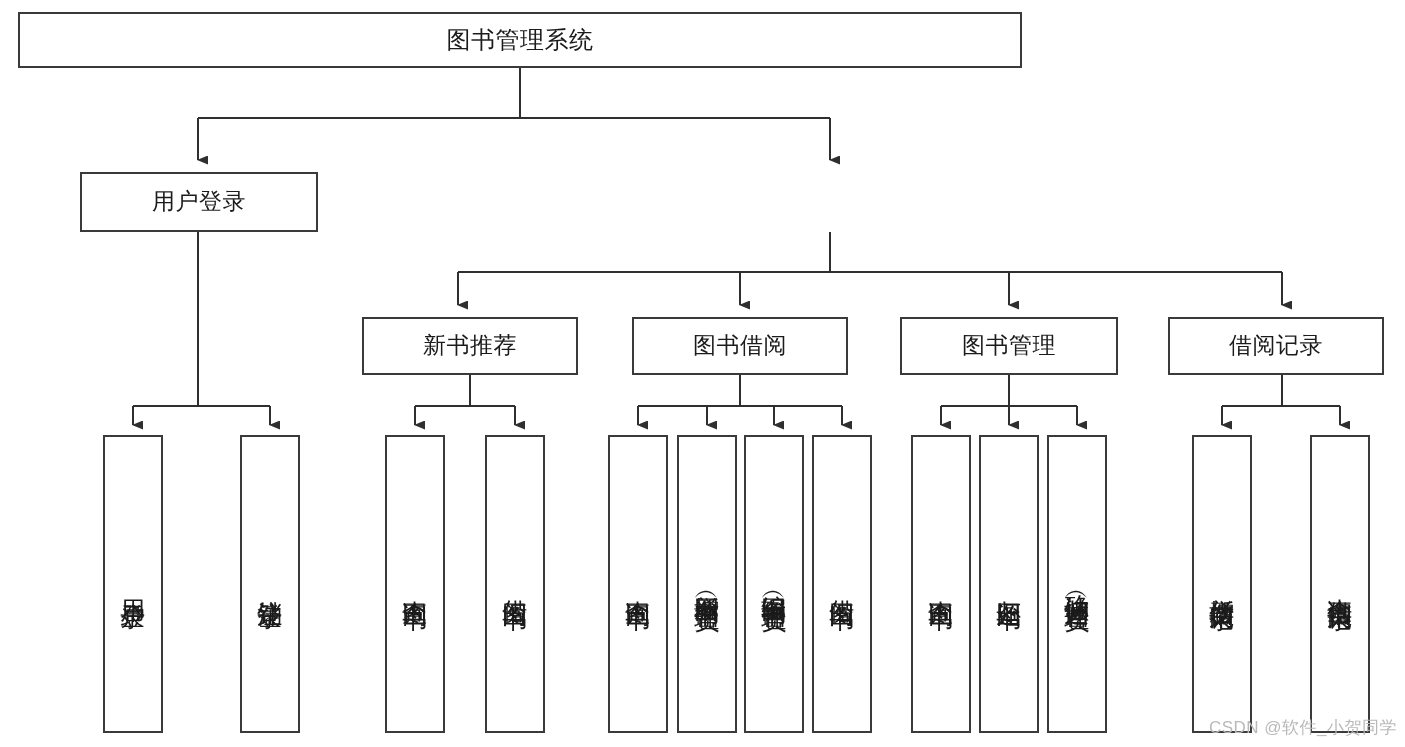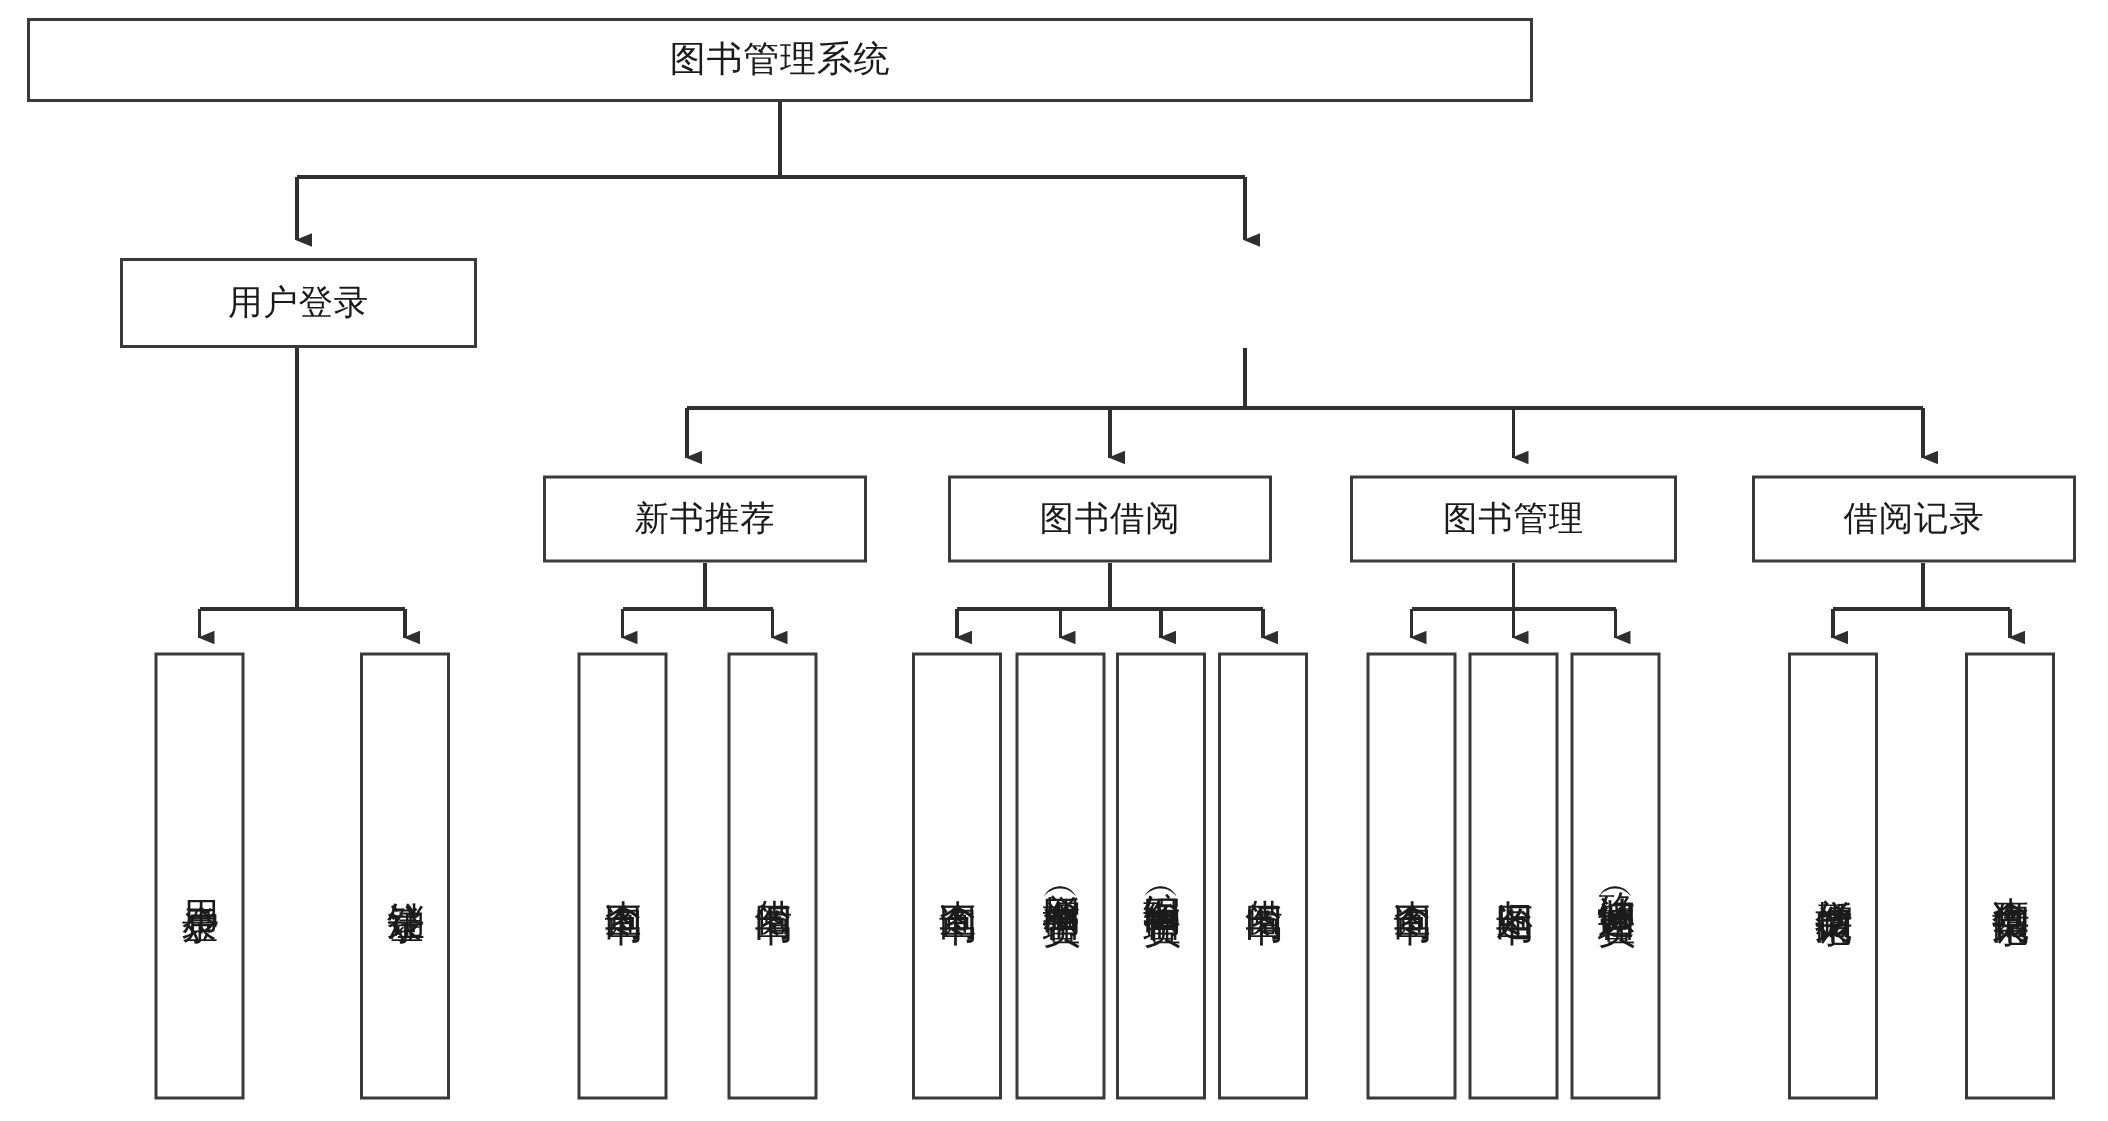--- a/index.html
+++ b/index.html
@@ -194,14 +194,15 @@
     <span class="label">确认归还（管理员）</span>
   </div>
 
   <div class="node vert" style="left:1192px; top:435px; width:60px; height:298px;">
     <span class="label">新增借阅记录</span>
   </div>
   <div class="node vert" style="left:1310px; top:435px; width:60px; height:298px;">
     <span class="label">查询借阅记录</span>
   </div>
 
+  <div class="watermark">CSDN @软件_小贺同学</div>
 
 </div>
 
 </body></html>

